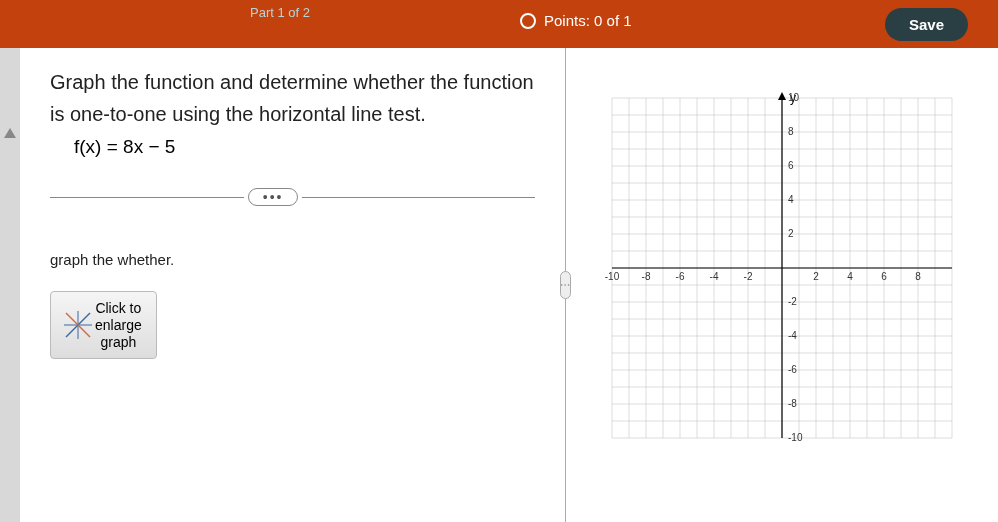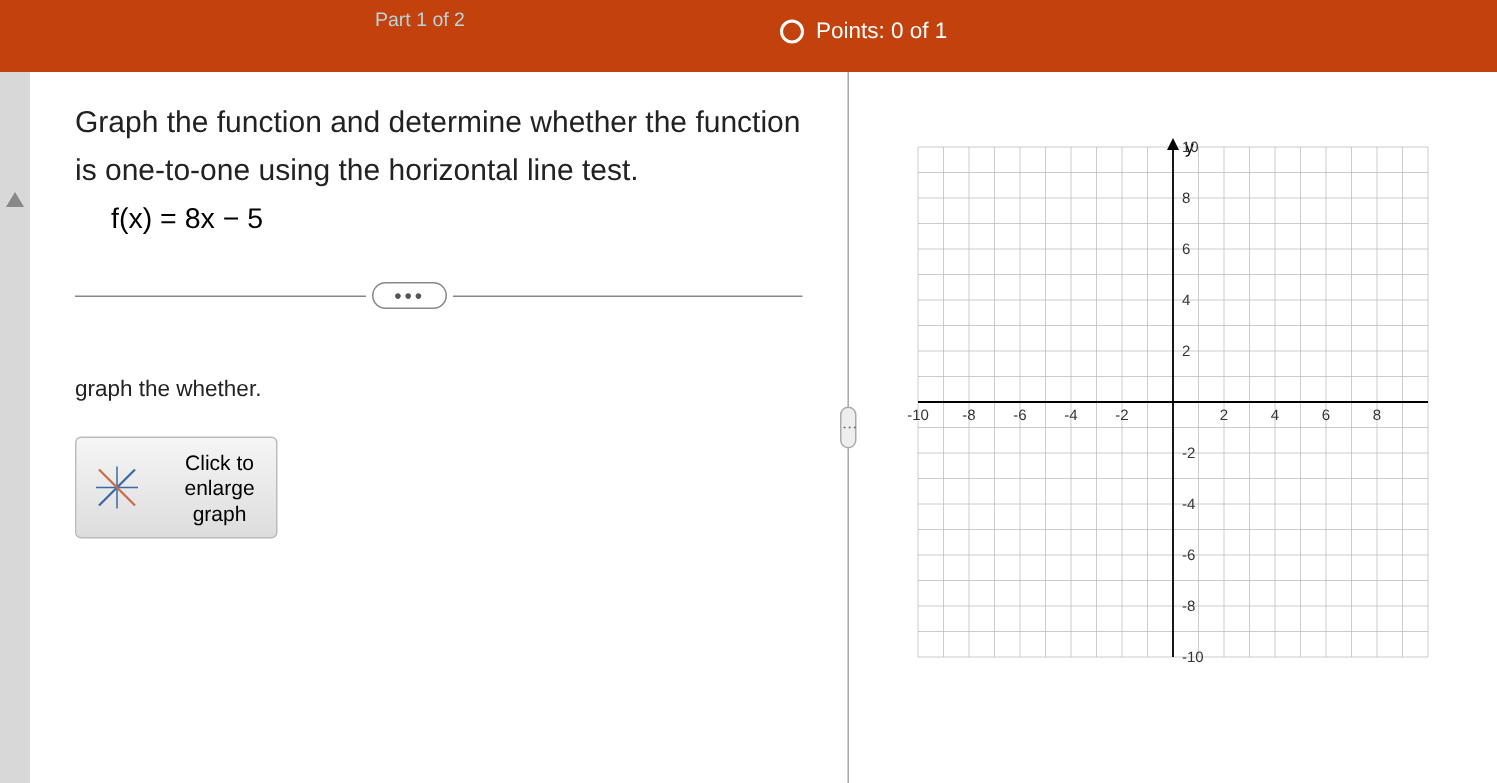--- a/index.html
+++ b/index.html
@@ -116,21 +116,21 @@
     }
     .instruction {
       font-size: 15px;
       color: #222;
       line-height: 1.5;
       margin-bottom: 20px;
     }
     .enlarge-btn {
       display: inline-flex;
       align-items: center;
-      gap: 28px;
+      gap: 0;
       background: linear-gradient(#f5f5f5, #ddd);
       border: 1px solid #bbb;
       border-radius: 4px;
       padding: 8px 14px 8px 10px;
       cursor: pointer;
       font-size: 14px;
     }
     .enlarge-icon svg { display: block; }
     .enlarge-text { line-height: 1.2; }
     .v-divider {
@@ -170,20 +170,21 @@
   </style>
 </head>
 <body>
 
 <div class="topbar">
   <div class="part-label">Part 1 of 2</div>
   <div class="points-wrap">
     <span class="points-circle"></span>
     <span>Points: 0 of 1</span>
   </div>
+  <button class="save-btn">Save</button>
 </div>
 
 <div class="content">
   <div class="left-nav">
     <div class="nav-arrow"></div>
   </div>
 
   <div class="left-panel">
     <div class="problem-text">Graph the function and determine whether the function</div>
     <div class="problem-text">is one-to-one using the horizontal line test.</div>

